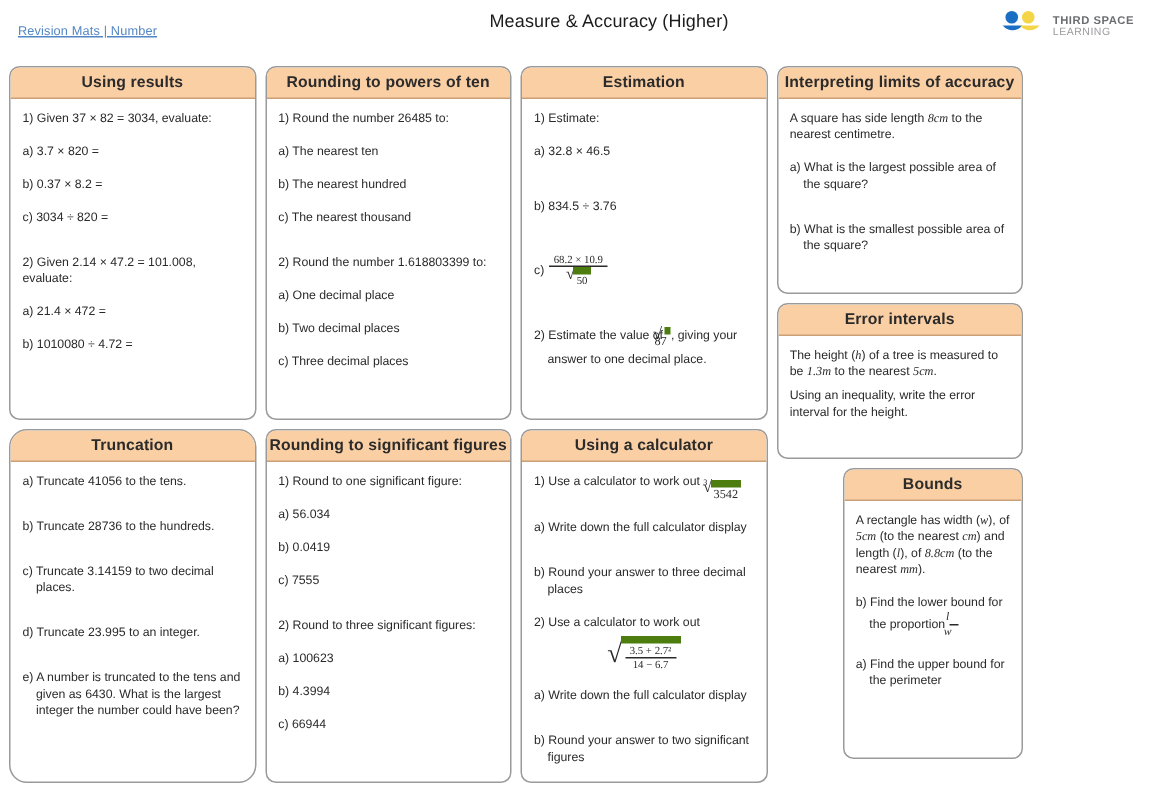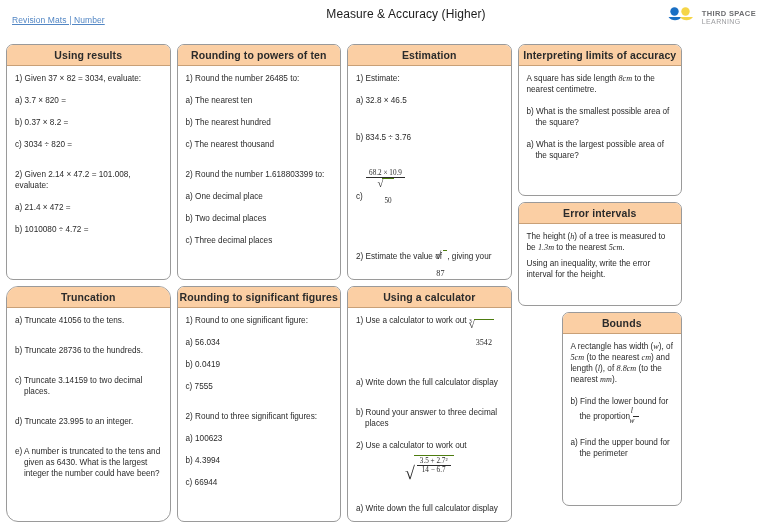--- a/index.html
+++ b/index.html
@@ -78,21 +78,21 @@
   .frac {
     display: inline-flex; flex-direction: column;
     vertical-align: middle; text-align: center;
     font-family: "Liberation Serif", serif; font-size: 7.2px;
     line-height: 1.15; margin: 0 1px;
   }
   .frac .num { border-bottom: 1px solid #2a2a2a; padding: 0 3px 0px 3px; }
   .frac .den { padding: 0px 3px 0 3px; }
   .rad { display: inline-flex; align-items: flex-start; font-family:"Liberation Serif", serif; }
   .rad .sign { font-size: 11px; line-height: 1; margin-right: -1px; }
-  .rad .body { border-top: 1px solid #4d7c0f; padding: 18px 2px; line-height:1.25; }
+  .rad .body { border-top: 5px solid #4d7c0f; padding: 0 2px; line-height:1.25; }
   .cbrt-idx { font-size: 5.5px; align-self: flex-start; margin-right:-3px; margin-top:-1px; }
   .calcfrac { display:inline-flex; align-items:center; }
 
   .center-row { display:flex; justify-content:center; }
 </style>
 </head>
 <body>
 
 <div class="page">
 
@@ -242,22 +242,22 @@
     <div class="col col-4">
 
       <div class="panel" style="height:152px;">
         <div class="panel-head">Interpreting limits of accuracy</div>
         <div class="panel-body">
           <div class="q">
             <span>A square has side length</span>
             <span class="mi">8cm</span>
             <span>to the nearest centimetre.</span>
           </div>
+          <div class="q loose indent">a) What is the largest possible area of the square?</div>
           <div class="q indent">b) What is the smallest possible area of the square?</div>
-          <div class="q loose indent">a) What is the largest possible area of the square?</div>
         </div>
       </div>
 
       <div class="panel" style="height:104px;">
         <div class="panel-head">Error intervals</div>
         <div class="panel-body">
           <div class="q tight">
             <span>The height (</span><span class="mi">h</span><span>) of a tree is measured to be</span>
             <span class="mi">1.3m</span>
             <span>to the nearest</span>

